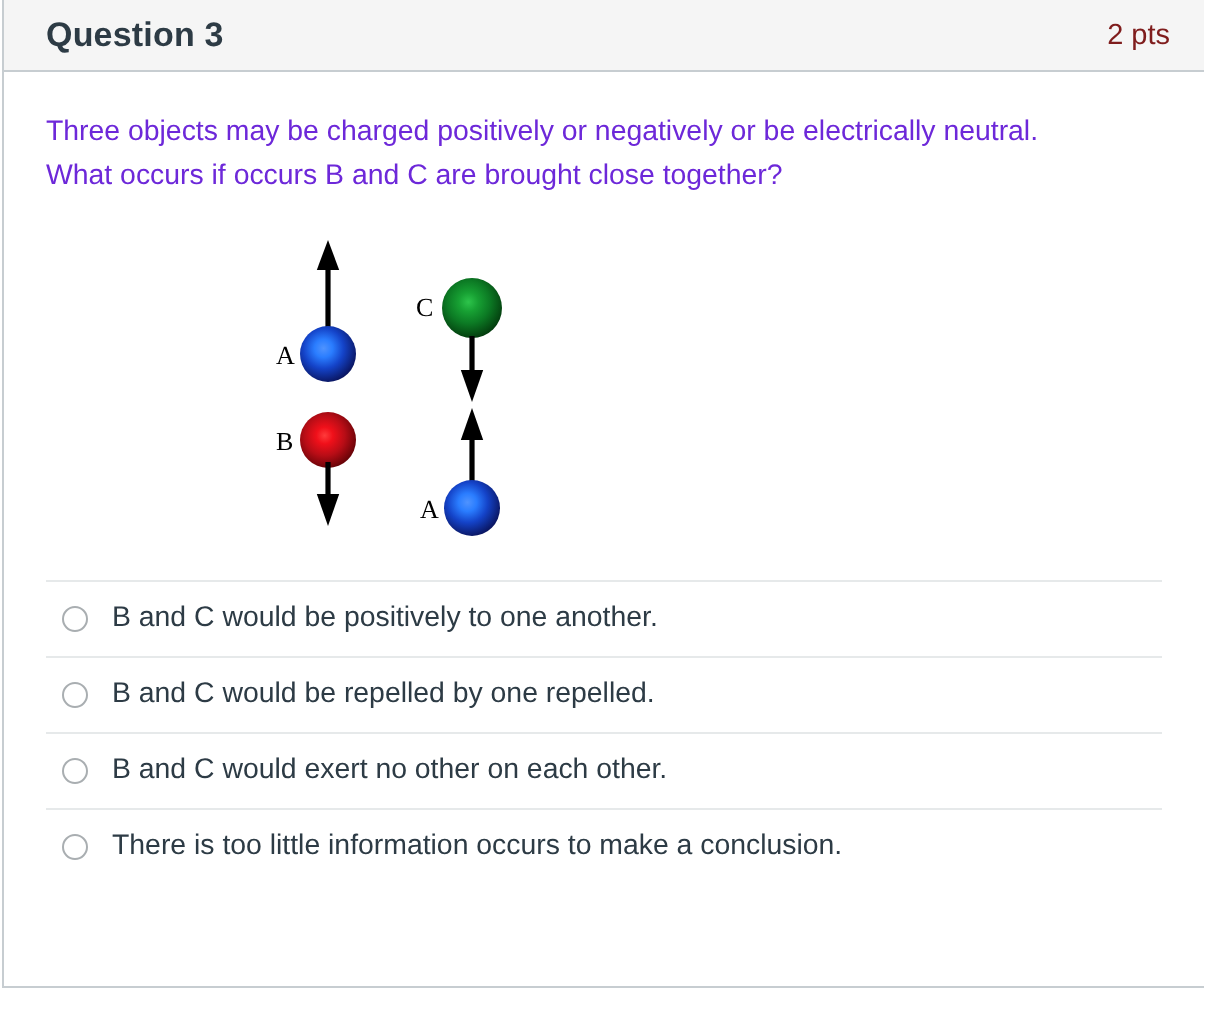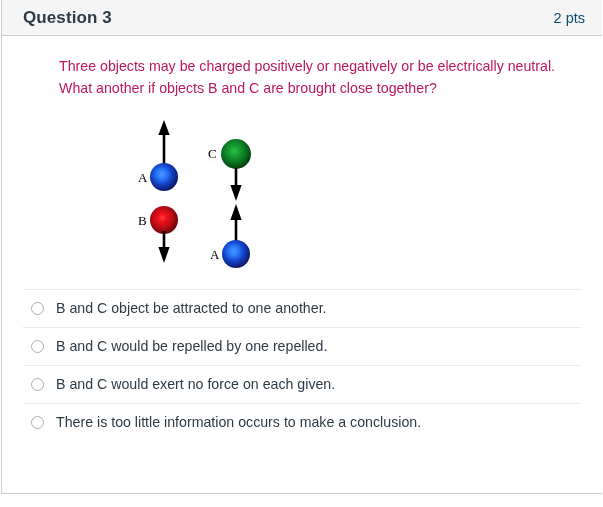--- a/index.html
+++ b/index.html
@@ -40,32 +40,31 @@
     gap: 16px;
   }
   .q-title {
     font-size: 17px;
     font-weight: bold;
     color: #2d3b45;
     letter-spacing: 0.1px;
   }
   .q-points {
     font-size: 14.5px;
-    color: #0c4a6e;
+    color: #7f1d1d;
   }
 
   
   .q-body {
     padding: 19px 21px 0 21px;
   }
   .q-text {
     font-size: 14.2px;
     line-height: 22.4px;
-    color: #be185d;
-    margin-left: 36px;
+    color: #6d28d9;
   }
   .q-text div { white-space: nowrap; }
 
   
   .diagram-wrap {
     margin-top: 16px;
     margin-left: 97px;
   }
 
   
@@ -103,21 +102,21 @@
 
   <div class="q-header">
     <div class="q-title">Question 3</div>
     <div class="q-points">2 pts</div>
   </div>
 
   <div class="q-body">
 
     <div class="q-text">
       <div>Three objects may be charged positively or negatively or be electrically neutral.</div>
-      <div>What another if objects B and C are brought close together?</div>
+      <div>What occurs if occurs B and C are brought close together?</div>
     </div>
 
     <div class="diagram-wrap">
       <svg width="170" height="152" viewBox="0 0 170 152">
         <defs>
           <radialGradient id="gradBlue" cx="42%" cy="40%" r="62%">
             <stop offset="0%" stop-color="#4f93ff"></stop>
             <stop offset="26%" stop-color="#2a7dff"></stop>
             <stop offset="58%" stop-color="#1443c8"></stop>
             <stop offset="100%" stop-color="#0a1560"></stop>
@@ -173,31 +172,31 @@
           <circle cx="116" cy="138" r="14" fill="url(#gradBlue)"></circle>
           <text x="90" y="143" font-family="'Liberation Serif', serif" font-size="13" fill="#000000">A</text>
         </g>
       </svg>
     </div>
 
     <div class="answers">
 
       <div class="answer-row">
         <span class="radio"></span>
-        <span class="answer-label">B and C object be attracted to one another.</span>
+        <span class="answer-label">B and C would be positively to one another.</span>
       </div>
 
       <div class="answer-row">
         <span class="radio"></span>
         <span class="answer-label">B and C would be repelled by one repelled.</span>
       </div>
 
       <div class="answer-row">
         <span class="radio"></span>
-        <span class="answer-label">B and C would exert no force on each given.</span>
+        <span class="answer-label">B and C would exert no other on each other.</span>
       </div>
 
       <div class="answer-row">
         <span class="radio"></span>
         <span class="answer-label">There is too little information occurs to make a conclusion.</span>
       </div>
 
     </div>
   </div>
 </div>

